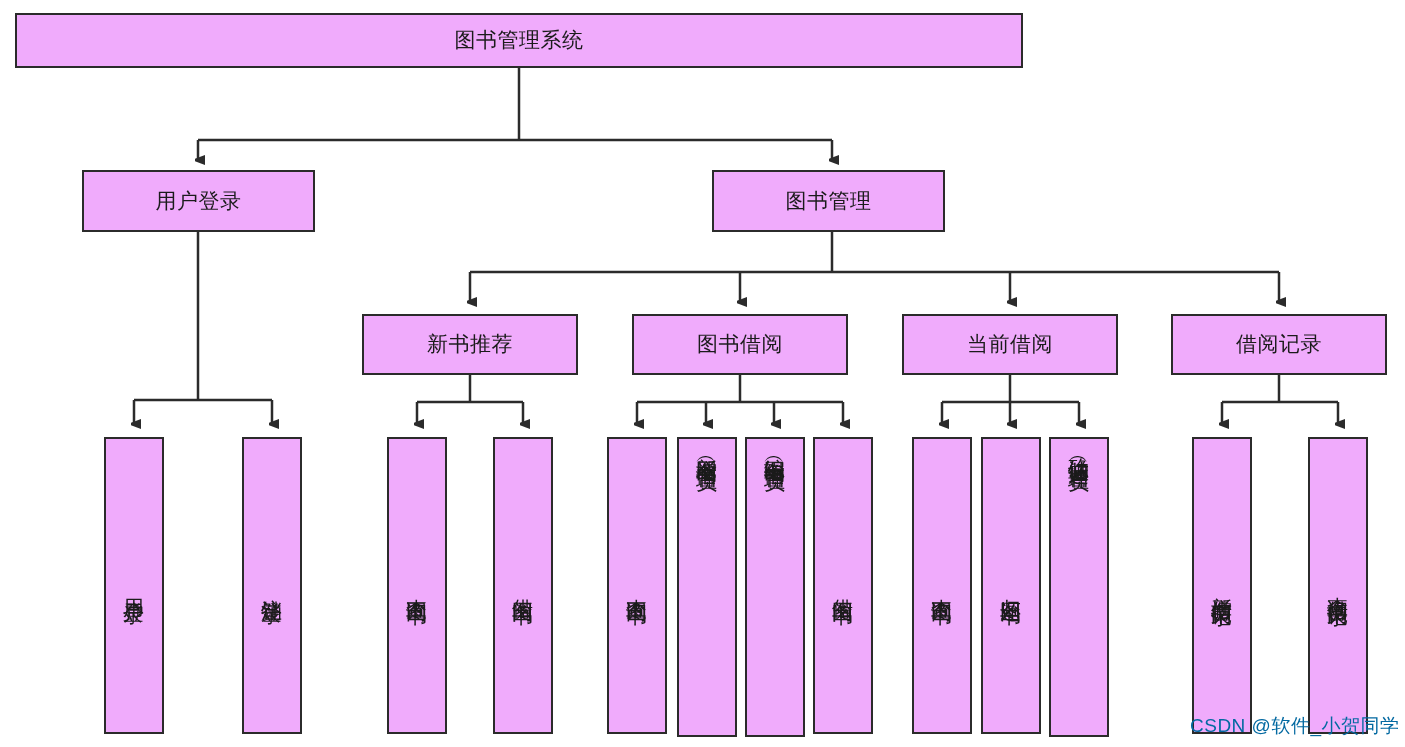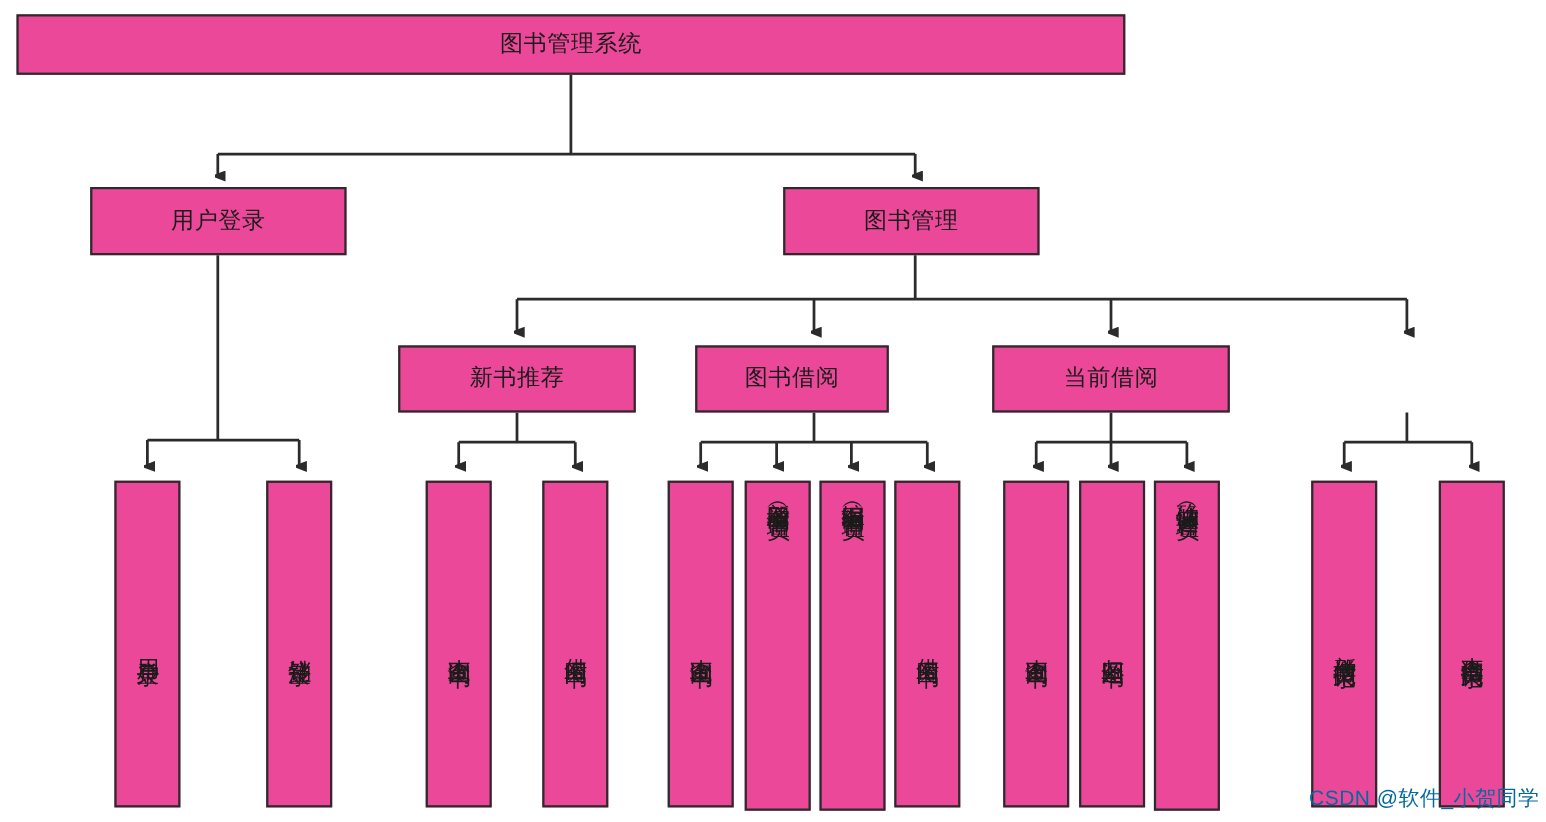--- a/index.html
+++ b/index.html
@@ -20,21 +20,21 @@
     left: 0;
     top: 0;
     width: 1405px;
     height: 747px;
     pointer-events: none;
   }
   .node {
     position: absolute;
     box-sizing: border-box;
     border: 2px solid #2b2b2b;
-    background: #ec4899;
+    background: #f0abfc;
     display: flex;
     align-items: center;
     justify-content: center;
     color: #1b1b1b;
     z-index: 2;
   }
   .node .lbl {
     display: block;
     text-align: center;
     line-height: 1.18;
@@ -142,26 +142,29 @@
   <div class="node horiz" style="left:82px; top:170px; width:233px; height:62px;">
     <span class="lbl">用户登录</span>
   </div>
   <div class="node horiz" style="left:362px; top:314px; width:216px; height:61px;">
     <span class="lbl">新书推荐</span>
   </div>
 
   <div class="node horiz" style="left:712px; top:170px; width:233px; height:62px;">
     <span class="lbl">图书管理</span>
   </div>
-  <div class="node horiz" style="left:632px; top:314px; width:176px; height:61px;">
+  <div class="node horiz" style="left:632px; top:314px; width:216px; height:61px;">
     <span class="lbl">图书借阅</span>
   </div>
   <div class="node horiz" style="left:902px; top:314px; width:216px; height:61px;">
     <span class="lbl">当前借阅</span>
   </div>
+  <div class="node horiz" style="left:1171px; top:314px; width:216px; height:61px;">
+    <span class="lbl">借阅记录</span>
+  </div>
 
   <div class="node vert center-v" style="left:104px; top:437px; width:60px; height:297px;">
     <span class="lbl">用户登录</span>
   </div>
   <div class="node vert center-v" style="left:242px; top:437px; width:60px; height:297px;">
     <span class="lbl">注销登录</span>
   </div>
 
   <div class="node vert center-v" style="left:387px; top:437px; width:60px; height:297px;">
     <span class="lbl">查询图书</span>

